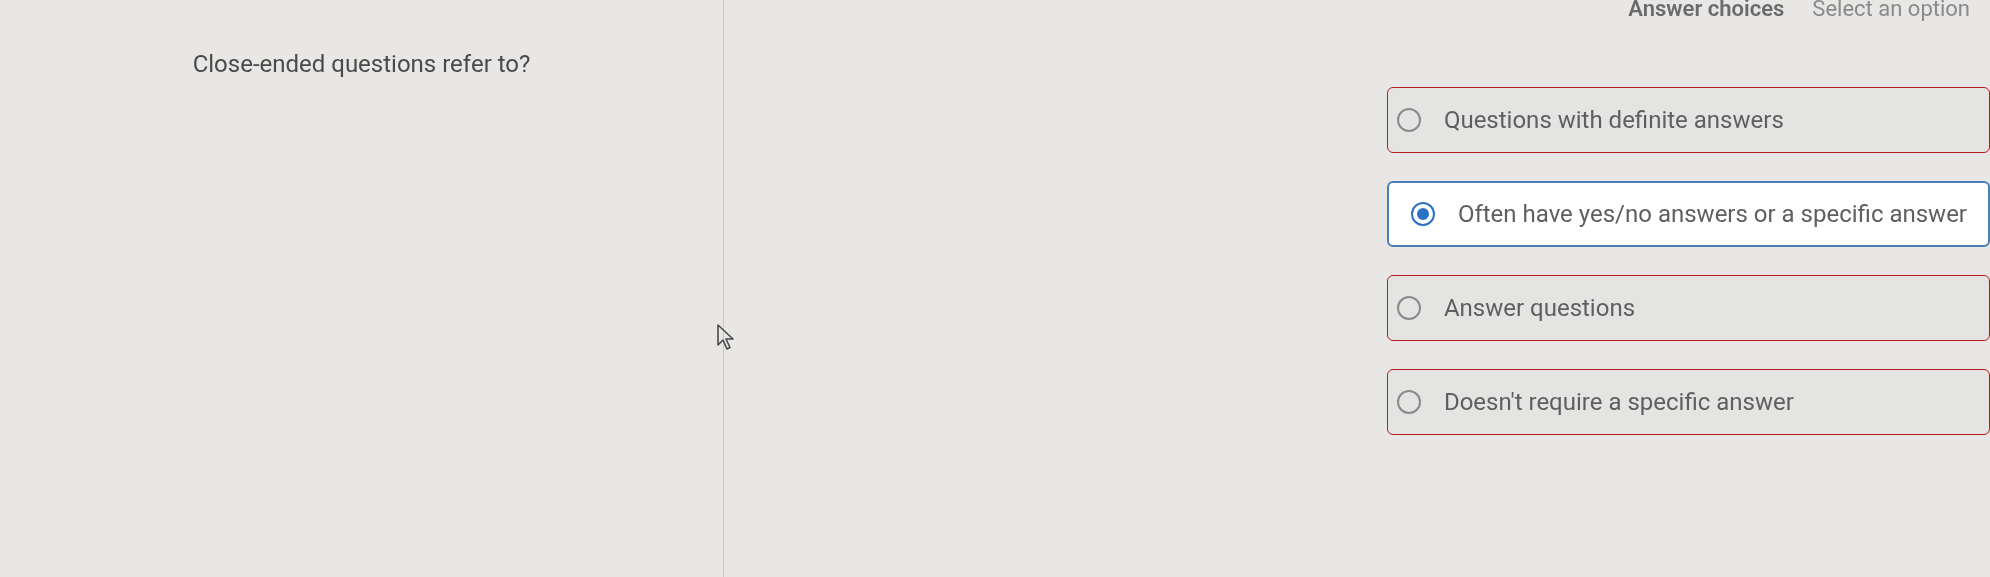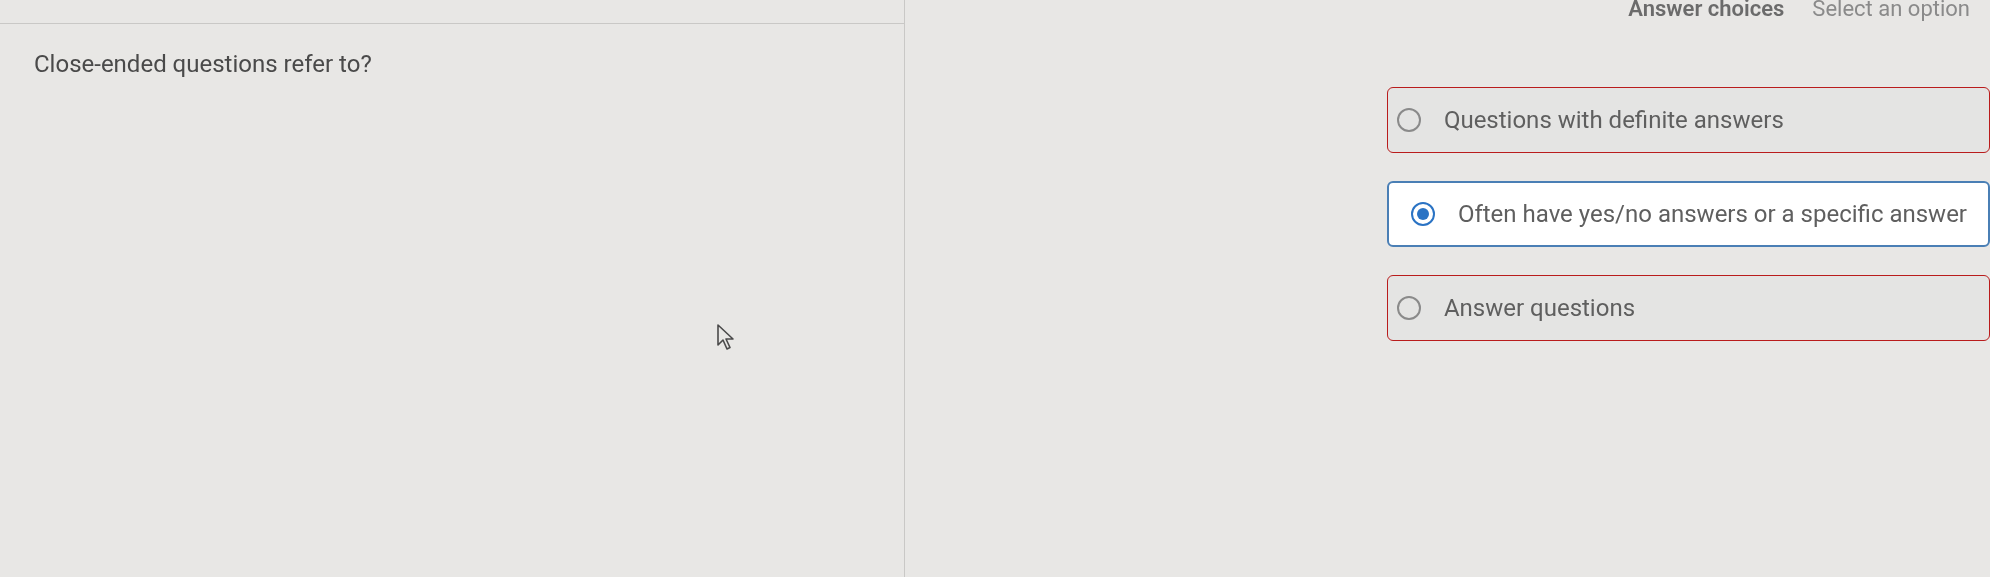--- a/index.html
+++ b/index.html
@@ -10,24 +10,25 @@
       height: 577px;
       overflow: hidden;
       color: #5a5a5a;
     }
     .container {
       display: flex;
       width: 100%;
       height: 100%;
     }
     .left-panel {
-      width: 905px;
+      width: 724px;
       border-right: 1px solid #c9c8c6;
       display: flex;
       flex-direction: column;
+      align-items: center;
     }
     .left-top-bar {
       height: 24px;
       border-bottom: 1px solid #c9c8c6;
     }
     .question-area {
       padding: 26px 34px;
     }
     .question-text {
       font-size: 24px;
@@ -150,20 +151,28 @@
 
       <div class="choice">
         <span class="radio-circle">
           <svg class="radio-svg" viewBox="0 0 26 26">
             <circle cx="13" cy="13" r="11" fill="none" stroke="#8a8a8a" stroke-width="2"></circle>
           </svg>
         </span>
         <span class="choice-label">Answer questions</span>
       </div>
 
+      <div class="choice">
+        <span class="radio-circle">
+          <svg class="radio-svg" viewBox="0 0 26 26">
+            <circle cx="13" cy="13" r="11" fill="none" stroke="#8a8a8a" stroke-width="2"></circle>
+          </svg>
+        </span>
+        <span class="choice-label">Doesn't require a specific answer</span>
+      </div>
 
     </div>
   </div>
 </div>
 
 <div class="cursor">
   <svg width="22" height="28" viewBox="0 0 22 28">
     <path d="M2 2 L2 22 L7 17 L11 26 L14 24.5 L10 16 L17 16 Z" fill="none" stroke="#4a4a4a" stroke-width="1.6" stroke-linejoin="round"></path>
   </svg>
 </div>

